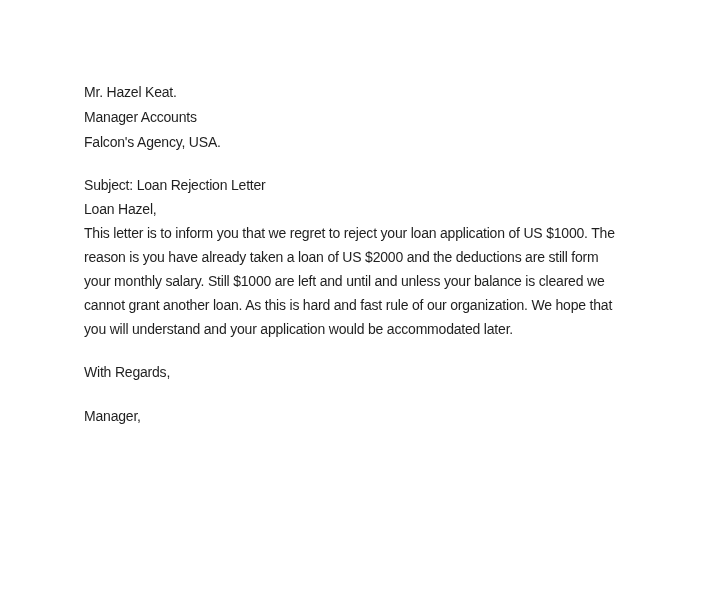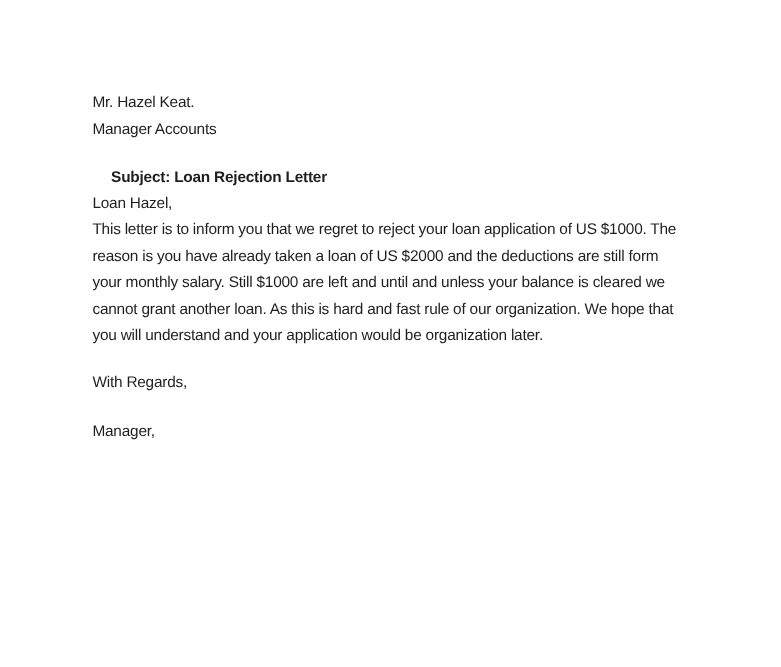--- a/index.html
+++ b/index.html
@@ -30,44 +30,45 @@
     white-space: nowrap;
   }
   .body-line {
     height: 24px;
     line-height: 24px;
     white-space: nowrap;
   }
   .spacer-sm { height: 18px; }
   .spacer-md { height: 19px; }
   .spacer-lg { height: 20px; }
-  .bold { font-weight: bold; margin-left: 17px; }
+  .bold { font-weight: normal; }
 </style>
 </head>
 <body>
 
 <div class="page">
   <div class="content">
 
     <div class="recipient-block">
       <div class="line">Mr. Hazel Keat.</div>
       <div class="line">Manager Accounts</div>
+      <div class="line">Falcon's Agency, USA.</div>
     </div>
 
     <div class="spacer-sm"></div>
 
     <div class="body-line bold">Subject: Loan Rejection Letter</div>
     <div class="body-line">Loan Hazel,</div>
 
     <div class="body-paragraph">
       <div class="body-line">This letter is to inform you that we regret to reject your loan application of US $1000. The</div>
       <div class="body-line">reason is you have already taken a loan of US $2000 and the deductions are still form</div>
       <div class="body-line">your monthly salary. Still $1000 are left and until and unless your balance is cleared we</div>
       <div class="body-line">cannot grant another loan. As this is hard and fast rule of our organization. We hope that</div>
-      <div class="body-line">you will understand and your application would be organization later.</div>
+      <div class="body-line">you will understand and your application would be accommodated later.</div>
     </div>
 
     <div class="spacer-md"></div>
 
     <div class="body-line">With Regards,</div>
 
     <div class="spacer-lg"></div>
 
     <div class="signature-block">
       <div class="body-line">Manager,</div>

